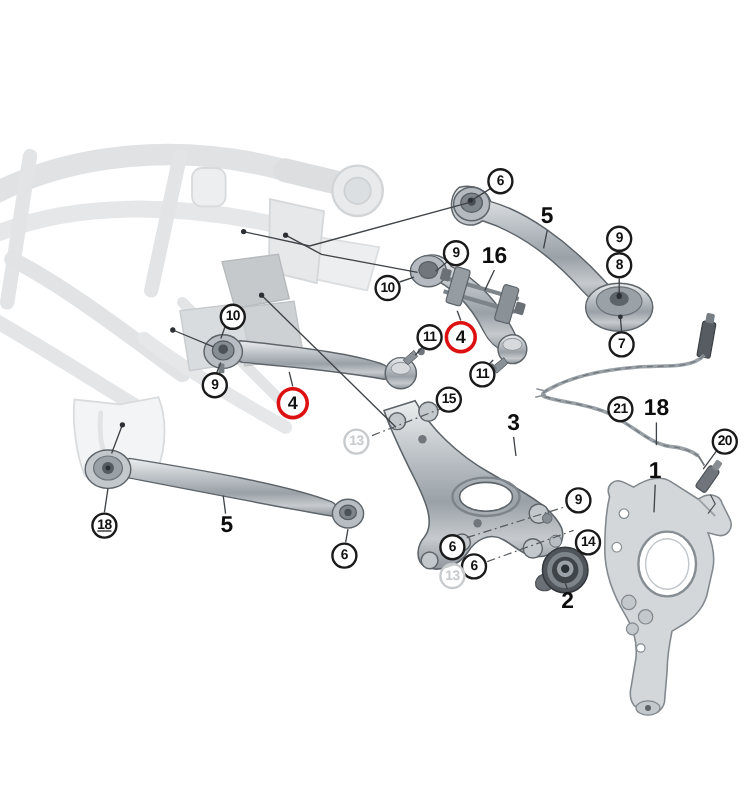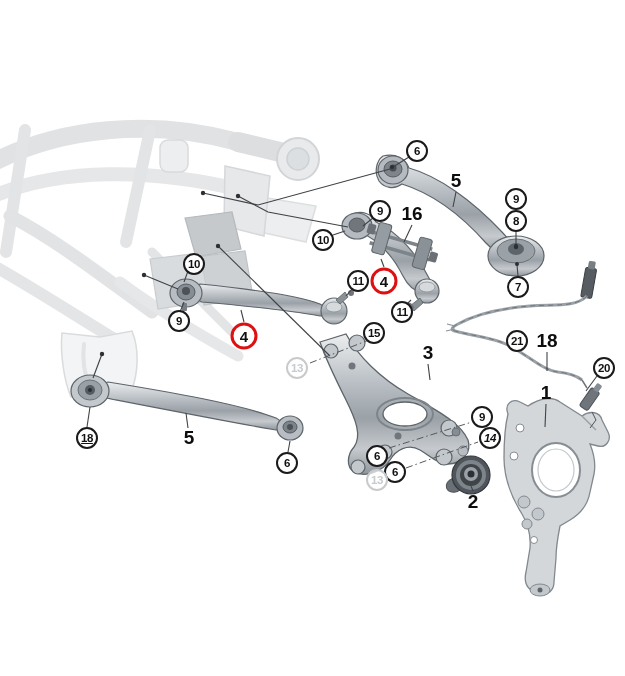--- a/index.html
+++ b/index.html
@@ -255,21 +255,21 @@
       <div class="callout" style="left: 179px; top: 321px;">9</div>
       <div class="callout" style="left: 358px; top: 281px;">11</div>
       <div class="callout red" style="left: 384px; top: 281px;">4</div>
       <div class="callout" style="left: 402px; top: 312px;">11</div>
       <div class="callout red" style="left: 244px; top: 336px;">4</div>
       <div class="callout" style="left: 374px; top: 333px;">15</div>
       <div class="callout faded" style="left: 297px; top: 368px;">13</div>
       <div class="callout" style="left: 87px; top: 438px; text-decoration: underline;">18</div>
       <div class="callout" style="left: 287px; top: 463px;">6</div>
       <div class="callout" style="left: 482px; top: 417px;">9</div>
-      <div class="callout" style="left: 490px; top: 438px; font-style: italic;">14</div>
+      <div class="callout" style="left: 490px; top: 452px;">14</div>
       <div class="callout" style="left: 377px; top: 456px;">6</div>
       <div class="callout" style="left: 395px; top: 472px;">6</div>
       <div class="callout faded" style="left: 377px; top: 480px;">13</div>
       <div class="callout" style="left: 517px; top: 341px;">21</div>
       <div class="callout" style="left: 604px; top: 368px; text-align: right;">20</div>
     </div>
 
 </div>
 
 </body></html>

